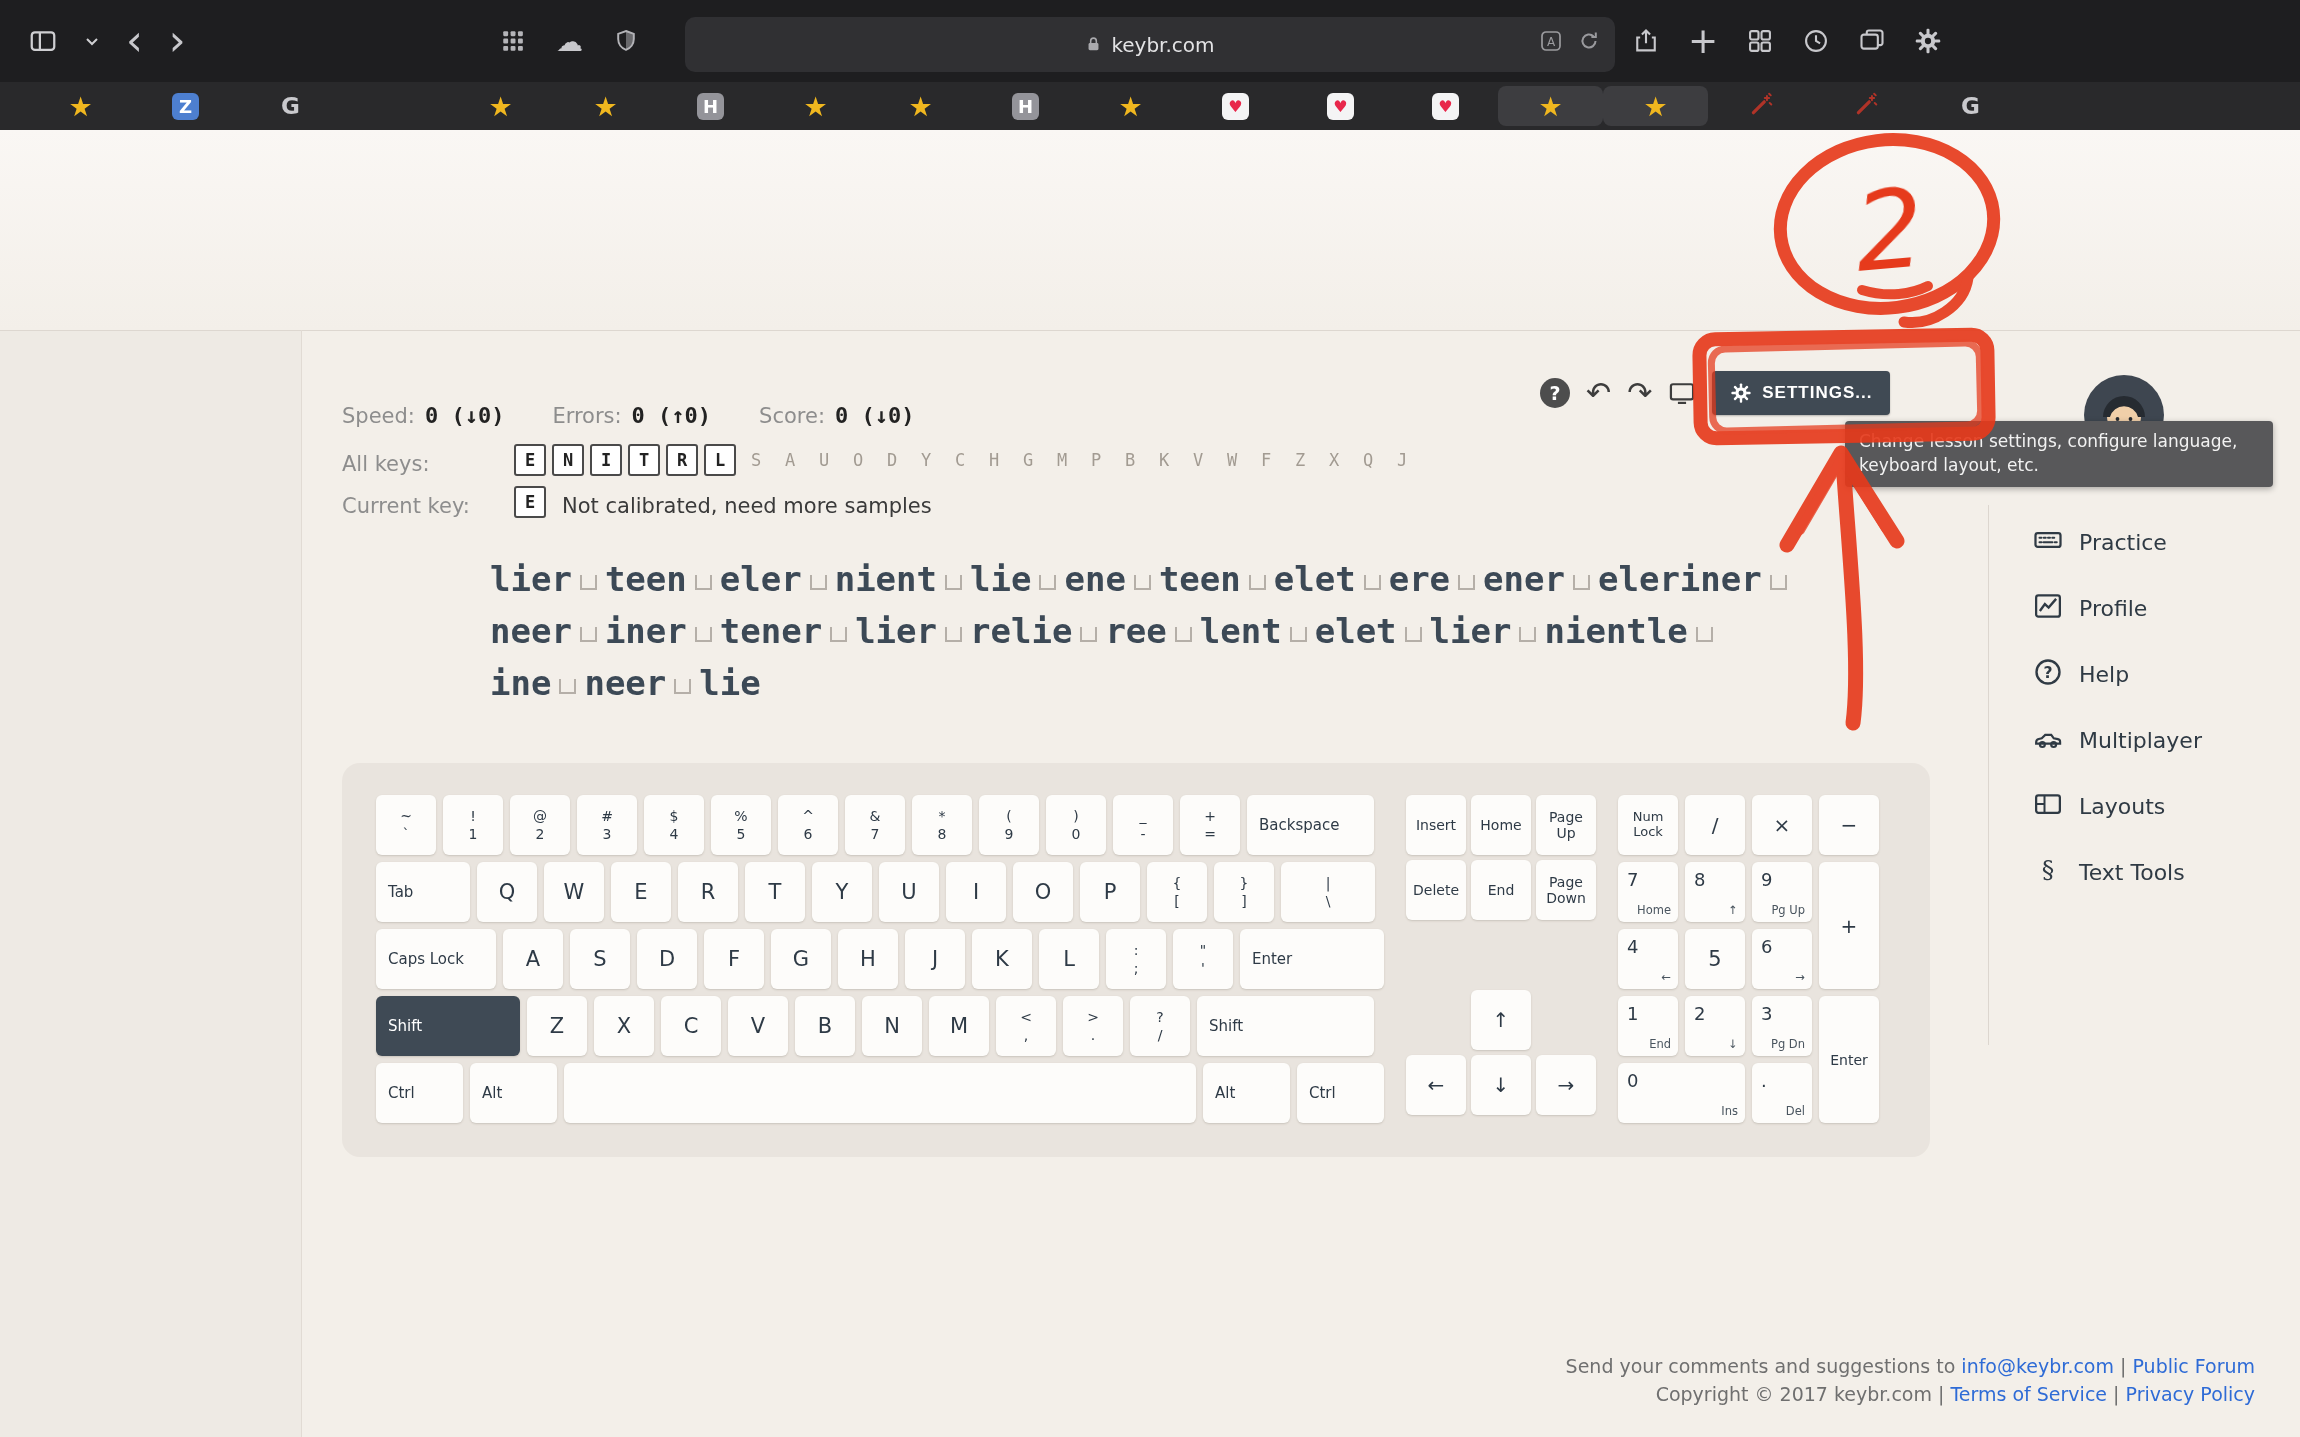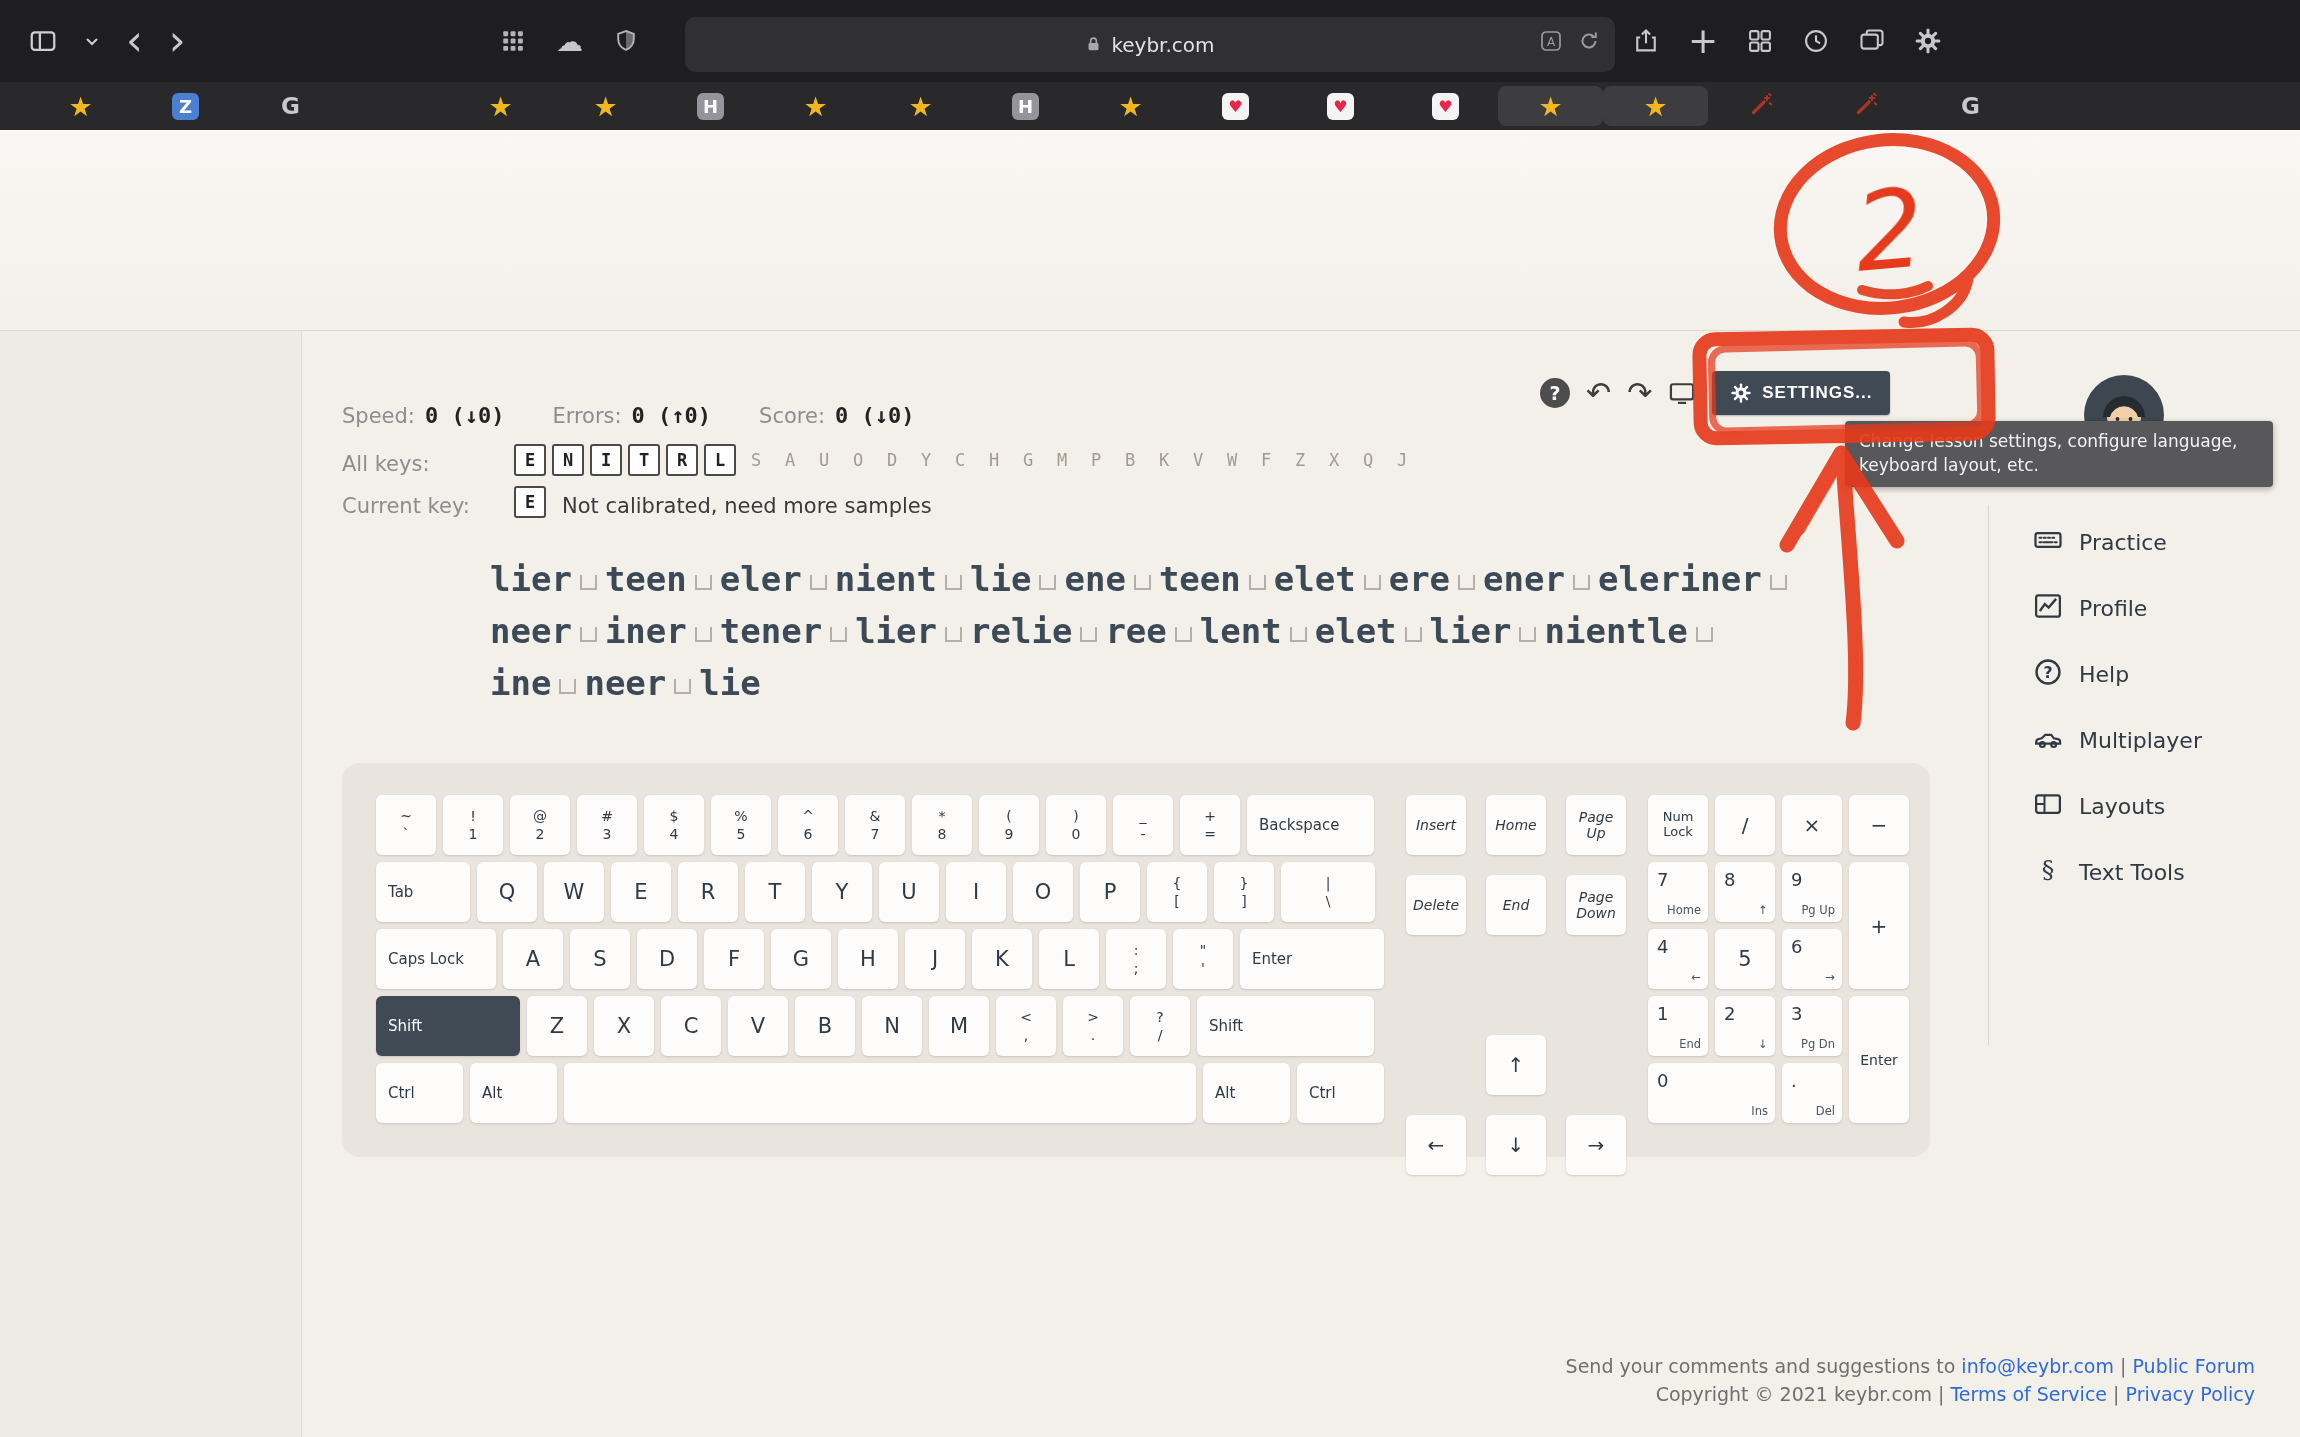--- a/index.html
+++ b/index.html
@@ -71,21 +71,21 @@
   
   .kb-panel{position:absolute;left:342px;top:763px;width:1588px;height:394px;background:#e9e4de;border-radius:18px;}
   .kb{display:flex;gap:22px;padding:32px 34px;}
   .kb-main{display:flex;flex-direction:column;gap:7px;}
   .kb-row{display:flex;gap:7px;}
   .kb-key{height:60px;width:60px;background:#fdfcfa;border-radius:6px;box-shadow:0 1px 2px rgba(90,80,70,.22);color:#2e3a46;display:flex;align-items:center;justify-content:center;font-size:21px;flex:none;position:relative;}
   .kb-key.small{font-size:15px;justify-content:flex-start;padding-left:12px;box-sizing:border-box;}
   .kb-key.two{flex-direction:column;font-size:14px;line-height:1.2;gap:1px;}
   .kb-key.dark{background:#3f4a55;color:#fff;}
   .kb-key.space{flex:1 1 auto;}
-  .kb-nav{display:grid;grid-template-columns:repeat(3,60px);grid-template-rows:repeat(5,60px);gap:20px;font-style:italic;}
+  .kb-nav{display:grid;grid-template-columns:repeat(3,60px);grid-template-rows:repeat(5,60px);gap:5px;}
   .kb-numpad{display:grid;grid-template-columns:repeat(4,60px);grid-template-rows:repeat(5,60px);gap:7px;}
   .kb-nav .kb-key,.kb-numpad .kb-key{width:auto;height:auto;}
   .kb-key.navkey{font-size:14px;text-align:center;padding:0 2px;line-height:1.15;}
   .kb-key.arrow{font-size:20px;}
   .kb-key.numlock{font-size:13px;text-align:center;line-height:1.15;}
   .np-num{position:absolute;top:7px;left:9px;font-size:18px;}
   .np-sub{position:absolute;bottom:5px;right:7px;font-size:11.5px;color:#4a555f;}
   .kb-key.npcenter{font-size:20px;}
   .kb-key.npenter{font-size:14px;}
 
@@ -704,21 +704,21 @@
           <span class="side-label">Text Tools</span>
         </div>
       </div>
   </div>
 
   <div class="footer">
     <div>
       <span>Send your comments and suggestions to </span><a href="#">info@keybr.com</a><span> | </span><a href="#">Public Forum</a>
     </div>
     <div>
-      <span>Copyright © 2021 keybr.com | </span><a href="#">Terms of Service</a><span> | </span><a href="#">Privacy Policy</a>
+      <span>Copyright © 2017 keybr.com | </span><a href="#">Terms of Service</a><span> | </span><a href="#">Privacy Policy</a>
     </div>
   </div>
 
 
   <svg class="annotations" viewBox="0 0 2300 1437">
     <g fill="none" stroke="#e63a1c" stroke-linecap="round" stroke-linejoin="round" opacity="0.92">
       <ellipse cx="1887" cy="224" rx="107" ry="84" stroke-width="13" transform="rotate(-7 1887 224)"></ellipse>
       <path d="M1968 278c-4 28-36 48-64 44" stroke-width="11"></path>
       <path d="M1862 290c26 8 50 4 66-4" stroke-width="10"></path>
       <rect x="1700" y="337" width="288" height="99" rx="16" stroke-width="14" transform="rotate(-1 1844 386)"></rect>

